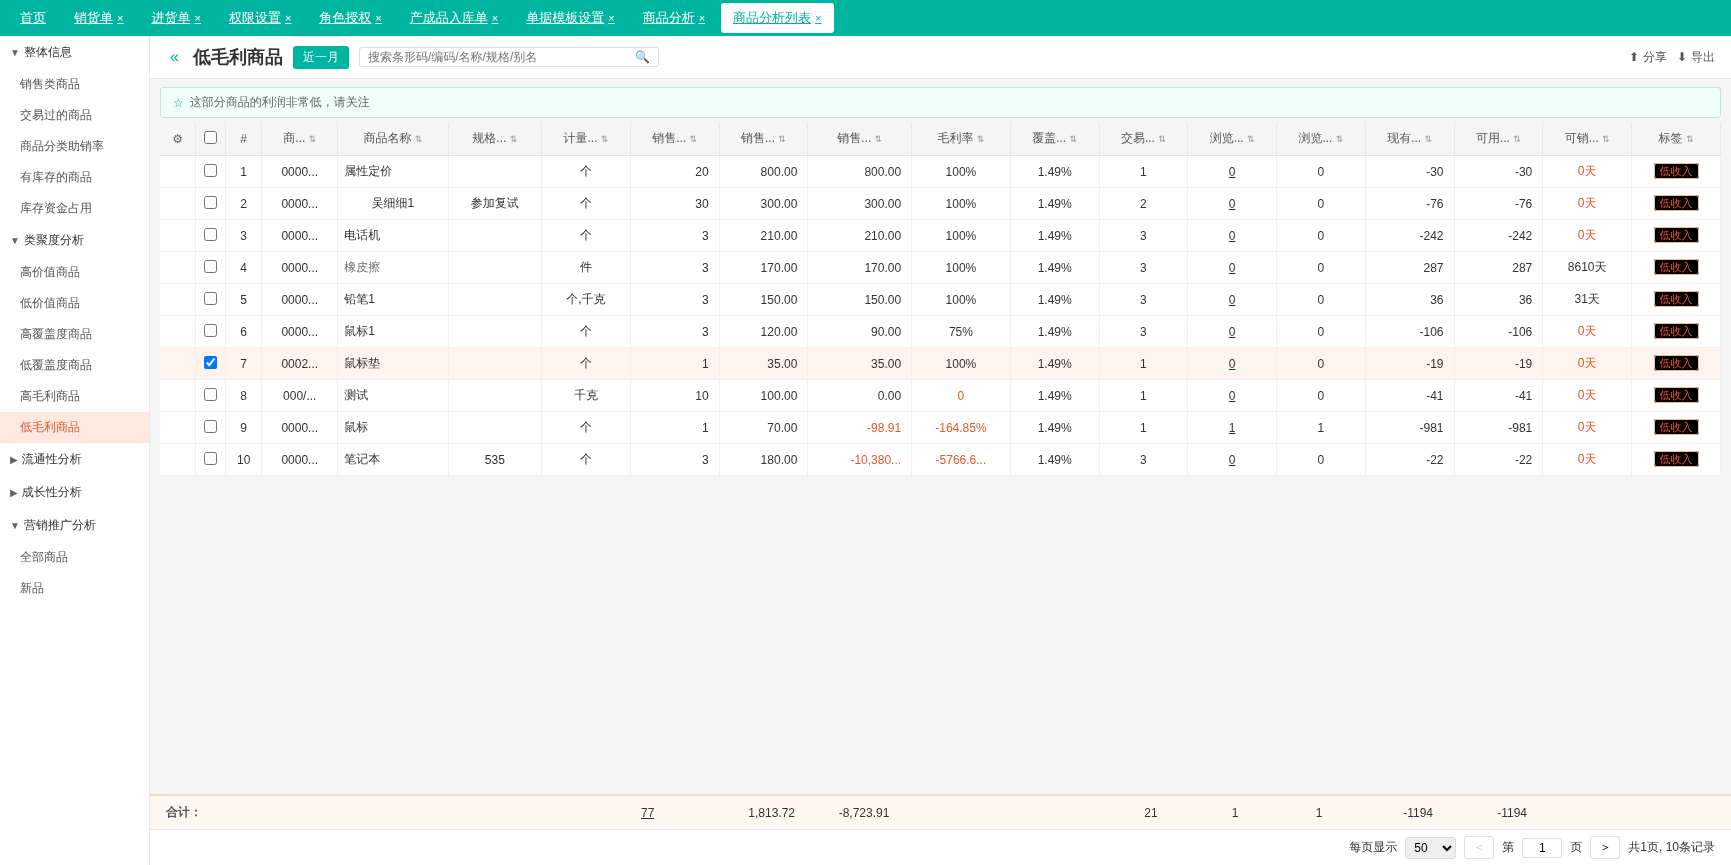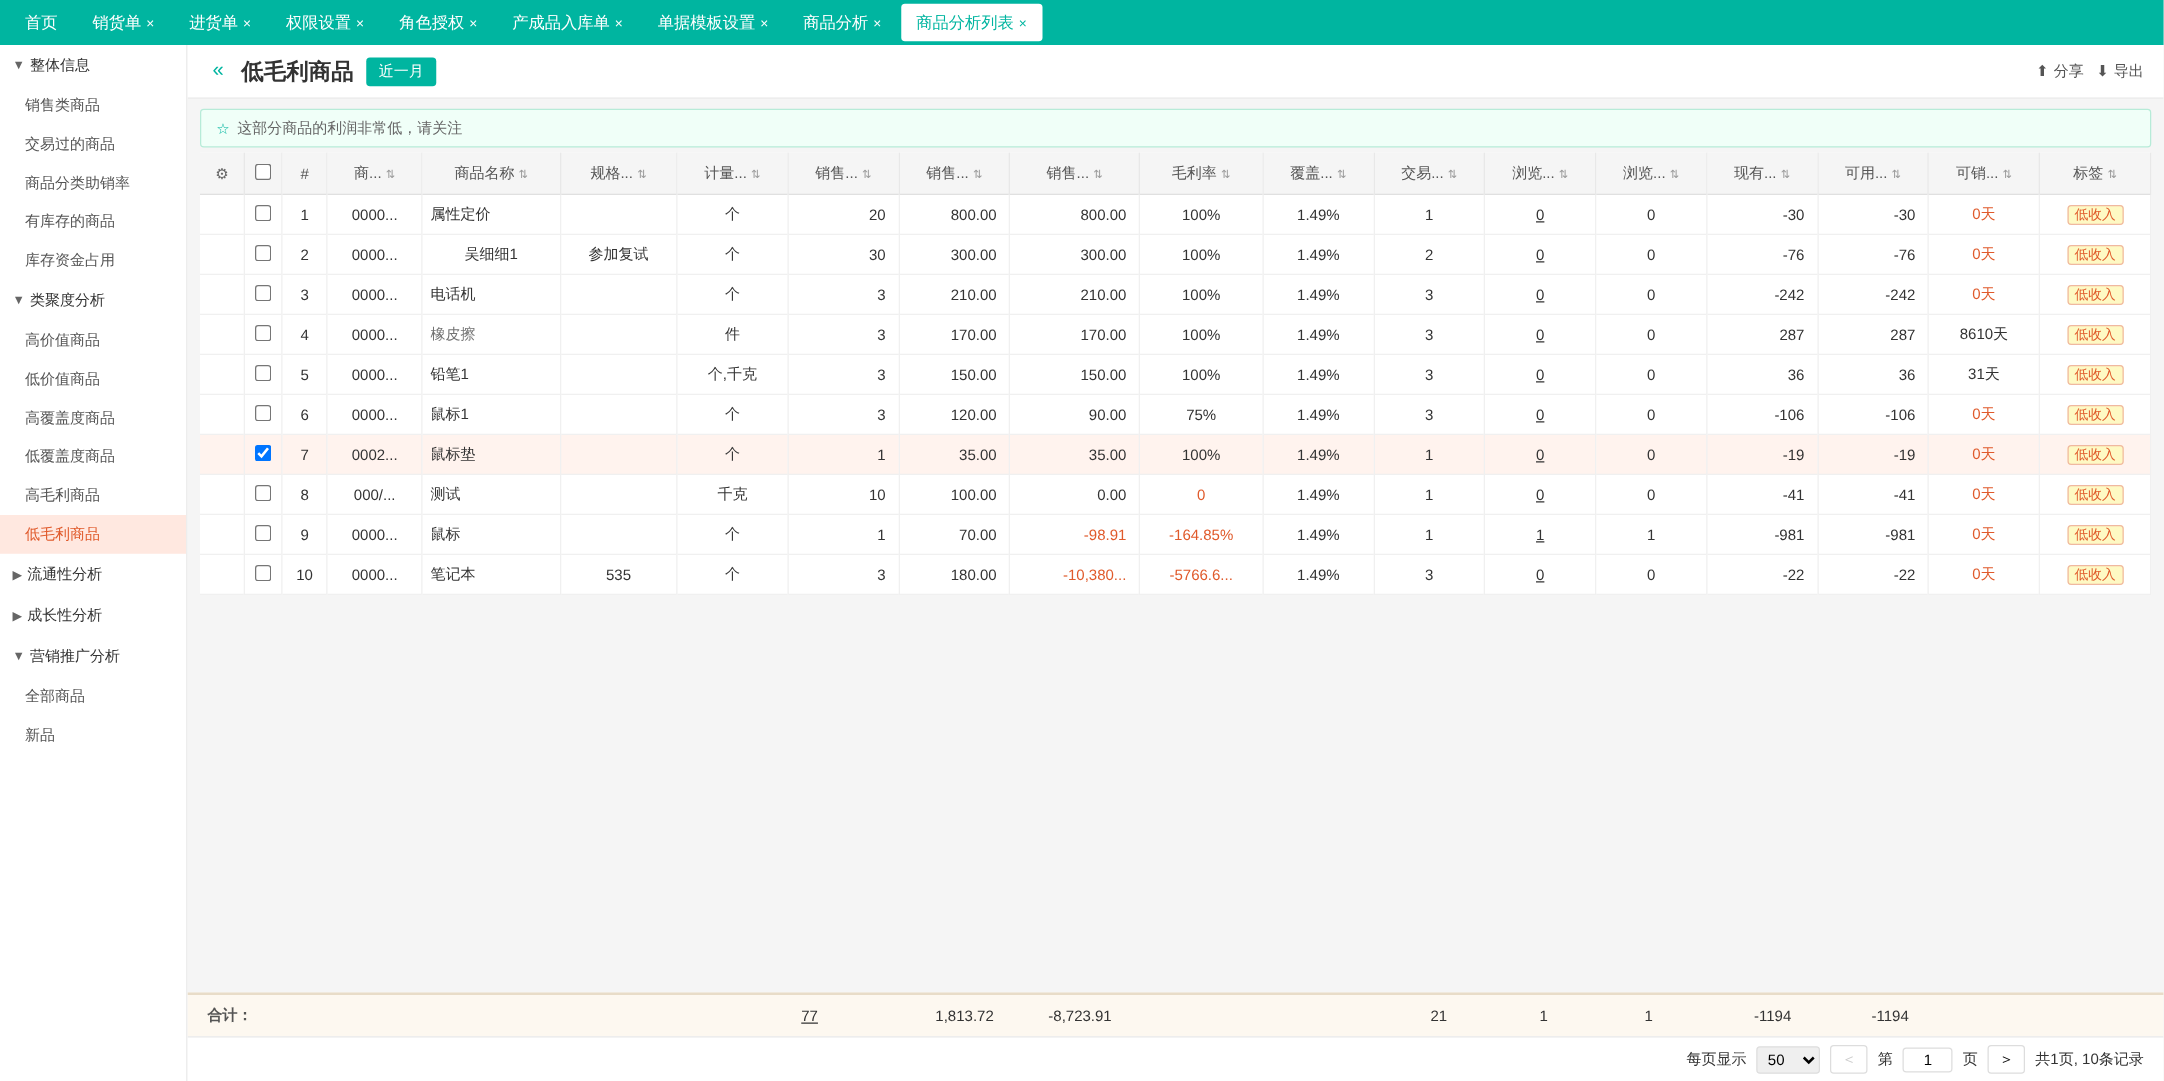--- a/index.html
+++ b/index.html
@@ -14,20 +14,21 @@
       padding: 0 8px;
       gap: 4px;
     }
     .top-nav .nav-item {
       color: #fff;
       padding: 6px 12px;
       cursor: pointer;
       font-size: 13px;
       border-radius: 3px;
       white-space: nowrap;
+      text-decoration: underline;
     }
     .top-nav .nav-item.active { background: #fff; color: #00b5a0; }
     .top-nav .nav-item .close-x { margin-left: 4px; font-size: 11px; }
 
     
     .main-layout {
       display: flex;
       height: calc(100vh - 36px);
     }
 
@@ -166,21 +167,21 @@
       border-bottom: 1px solid #f0f0f0;
     }
     tbody tr.selected { background: #fff3ee; }
     tbody td {
       padding: 7px 6px;
       text-align: center;
       border-right: 1px solid #f0f0f0;
       white-space: nowrap;
     }
     .tag-badge {
-      background: #fef9c3;
+      background: #000000;
       color: #e05a2b;
       border: 1px solid #f0b8a0;
       border-radius: 3px;
       padding: 1px 5px;
       font-size: 11px;
     }
     .red-text { color: #e05a2b; }
     .underline-link { text-decoration: underline; cursor: pointer; }
     .num-col { text-align: right; padding-right: 10px; }
 
@@ -322,20 +323,24 @@
     <div class="sidebar-item">全部商品</div>
     <div class="sidebar-item">新品</div>
   </aside>
 
   <div class="content-area">
 
     <div class="page-header">
       <span class="collapse-btn">«</span>
       <span class="page-title">低毛利商品</span>
       <button class="time-btn">近一月</button>
+      <div class="search-box">
+        <input type="text" placeholder="搜索条形码/编码/名称/规格/别名" style="">
+        <span style="color:#00b5a0; cursor:pointer;">🔍</span>
+      </div>
       <div class="header-right">
         <div class="header-btn">
           <span>⬆</span>
           <span>分享</span>
         </div>
         <div class="header-btn">
           <span>⬇</span>
           <span>导出</span>
         </div>
       </div>

